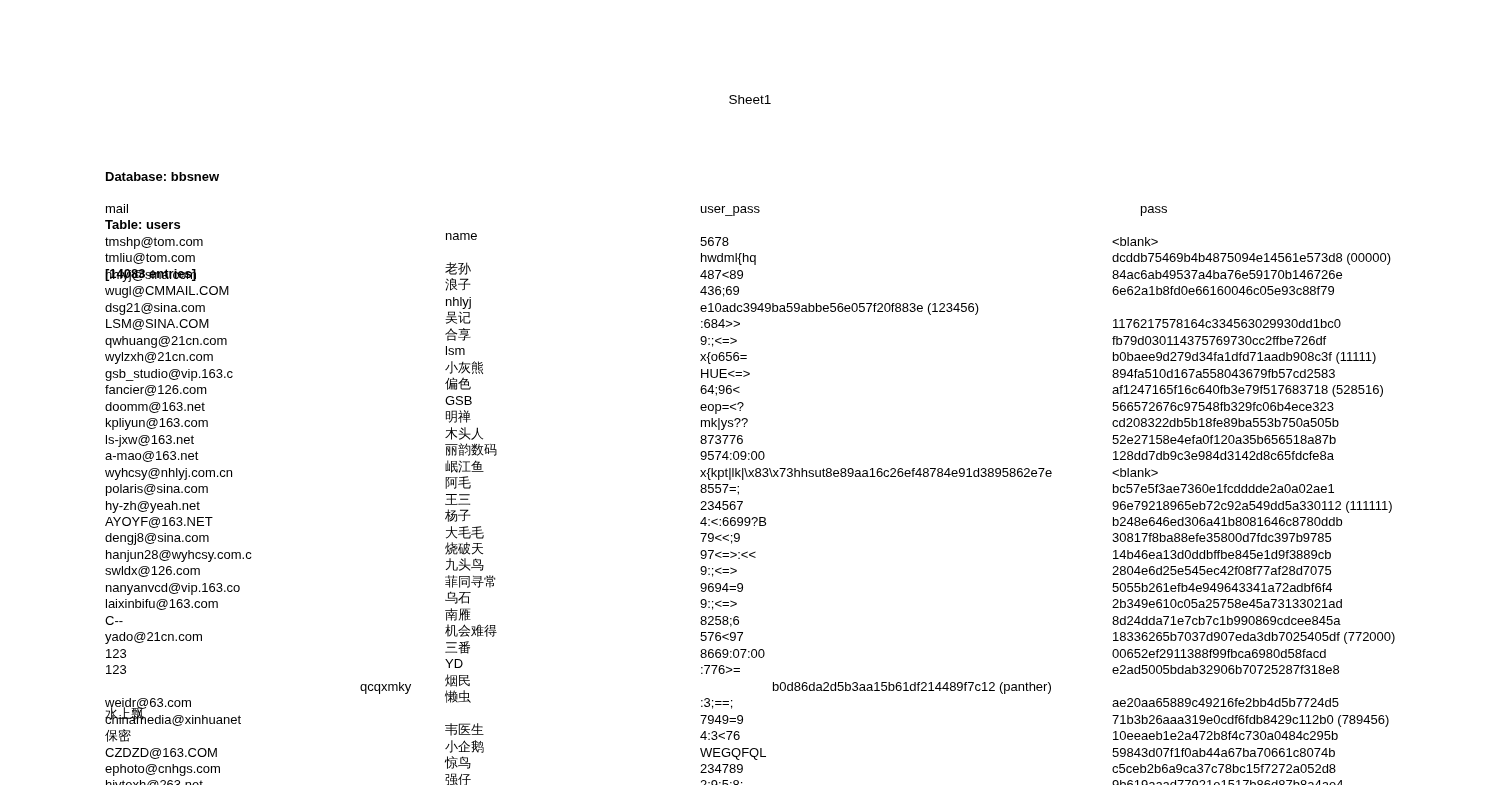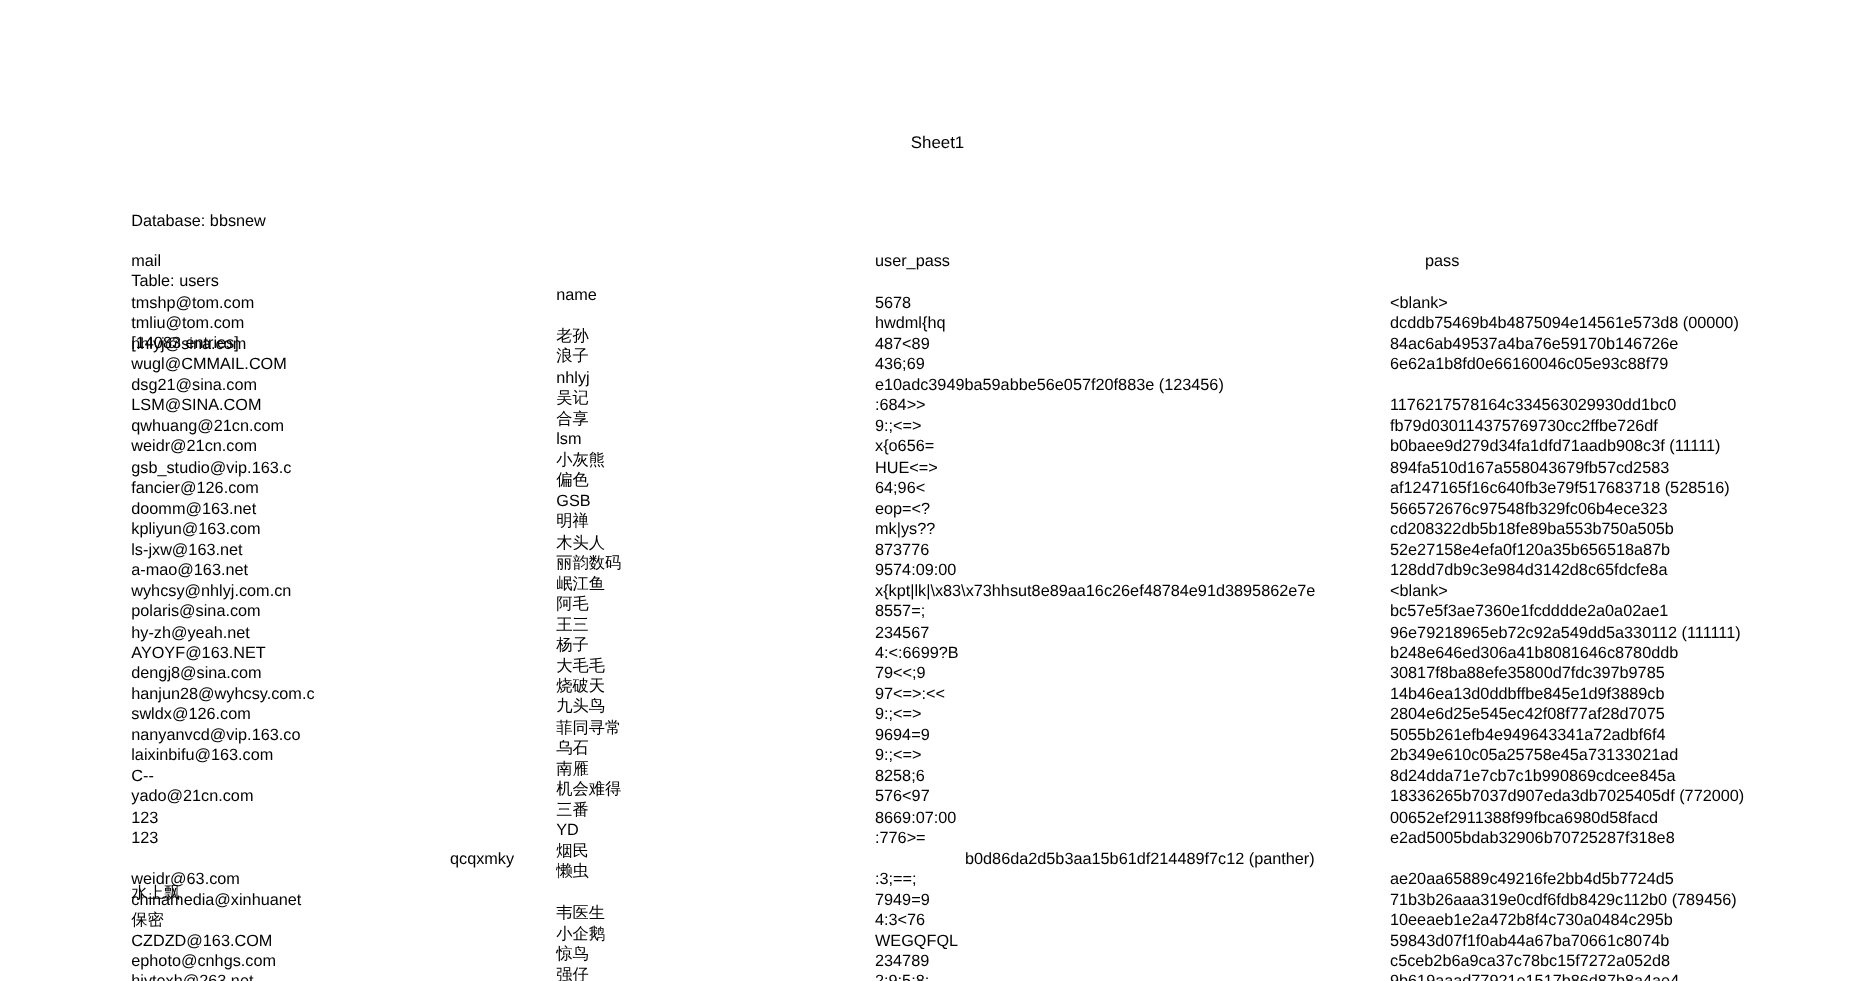--- a/index.html
+++ b/index.html
@@ -13,34 +13,35 @@
     color: #000000;
   }
   .page {
     position: relative;
     width: 1500px;
     height: 785px;
     background: #ffffff;
   }
   .sheet-title {
     position: absolute;
-    top: 106px;
+    top: 92px;
     left: 0;
     width: 1500px;
     text-align: center;
     font-size: 13.5px;
     line-height: 16px;
   }
   .info-block {
     position: absolute;
     left: 105px;
     top: 136px;
     font-size: 13px;
     line-height: 16.3px;
     white-space: pre;
+    font-weight: bold;
   }
   .header-row {
     position: absolute;
     left: 105px;
     top: 201px;
     display: flex;
     font-size: 13px;
     line-height: 16.4px;
     white-space: pre;
   }
@@ -83,21 +84,21 @@
   </div>
 
   <div class="rows">
       <div class="row"><div class="cell col-mail">tmshp@tom.com</div><div class="cell col-name">老孙</div><div class="cell col-pass">5678</div><div class="cell col-userpass">&lt;blank&gt;</div></div>
       <div class="row"><div class="cell col-mail">tmliu@tom.com</div><div class="cell col-name">浪子</div><div class="cell col-pass">hwdml{hq</div><div class="cell col-userpass">dcddb75469b4b4875094e14561e573d8 (00000)</div></div>
       <div class="row"><div class="cell col-mail">nhlyj@sina.com</div><div class="cell col-name">nhlyj</div><div class="cell col-pass">487&lt;89</div><div class="cell col-userpass">84ac6ab49537a4ba76e59170b146726e</div></div>
       <div class="row"><div class="cell col-mail">wugl@CMMAIL.COM</div><div class="cell col-name">吴记</div><div class="cell col-pass">436;69</div><div class="cell col-userpass">6e62a1b8fd0e66160046c05e93c88f79</div></div>
       <div class="row"><div class="cell col-mail">dsg21@sina.com</div><div class="cell col-name">合享</div><div class="cell col-userpass">e10adc3949ba59abbe56e057f20f883e (123456)</div></div>
       <div class="row"><div class="cell col-mail">LSM@SINA.COM</div><div class="cell col-name">lsm</div><div class="cell col-pass">:684&gt;&gt;</div><div class="cell col-userpass">1176217578164c334563029930dd1bc0</div></div>
       <div class="row"><div class="cell col-mail">qwhuang@21cn.com</div><div class="cell col-name">小灰熊</div><div class="cell col-pass">9:;&lt;=&gt;</div><div class="cell col-userpass">fb79d030114375769730cc2ffbe726df</div></div>
-      <div class="row"><div class="cell col-mail">weidr@21cn.com</div><div class="cell col-name">偏色</div><div class="cell col-pass">x{o656=</div><div class="cell col-userpass">b0baee9d279d34fa1dfd71aadb908c3f (11111)</div></div>
+      <div class="row"><div class="cell col-mail">wylzxh@21cn.com</div><div class="cell col-name">偏色</div><div class="cell col-pass">x{o656=</div><div class="cell col-userpass">b0baee9d279d34fa1dfd71aadb908c3f (11111)</div></div>
       <div class="row"><div class="cell col-mail">gsb_studio@vip.163.c</div><div class="cell col-name">GSB</div><div class="cell col-pass">HUE&lt;=&gt;</div><div class="cell col-userpass">894fa510d167a558043679fb57cd2583</div></div>
       <div class="row"><div class="cell col-mail">fancier@126.com</div><div class="cell col-name">明禅</div><div class="cell col-pass">64;96&lt;</div><div class="cell col-userpass">af1247165f16c640fb3e79f517683718 (528516)</div></div>
       <div class="row"><div class="cell col-mail">doomm@163.net</div><div class="cell col-name">木头人</div><div class="cell col-pass">eop=&lt;?</div><div class="cell col-userpass">566572676c97548fb329fc06b4ece323</div></div>
       <div class="row"><div class="cell col-mail">kpliyun@163.com</div><div class="cell col-name">丽韵数码</div><div class="cell col-pass">mk|ys??</div><div class="cell col-userpass">cd208322db5b18fe89ba553b750a505b</div></div>
       <div class="row"><div class="cell col-mail">ls-jxw@163.net</div><div class="cell col-name">岷江鱼</div><div class="cell col-pass">873776</div><div class="cell col-userpass">52e27158e4efa0f120a35b656518a87b</div></div>
       <div class="row"><div class="cell col-mail">a-mao@163.net</div><div class="cell col-name">阿毛</div><div class="cell col-pass">9574:09:00</div><div class="cell col-userpass">128dd7db9c3e984d3142d8c65fdcfe8a</div></div>
       <div class="row"><div class="cell col-mail">wyhcsy@nhlyj.com.cn</div><div class="cell col-name">王三</div><div class="cell col-pass">x{kpt|lk|\x83\x73hhsut8e89aa16c26ef48784e91d3895862e7e</div><div class="cell col-userpass">&lt;blank&gt;</div></div>
       <div class="row"><div class="cell col-mail">polaris@sina.com</div><div class="cell col-name">杨子</div><div class="cell col-pass">8557=;</div><div class="cell col-userpass">bc57e5f3ae7360e1fcdddde2a0a02ae1</div></div>
       <div class="row"><div class="cell col-mail">hy-zh@yeah.net</div><div class="cell col-name">大毛毛</div><div class="cell col-pass">234567</div><div class="cell col-userpass">96e79218965eb72c92a549dd5a330112 (111111)</div></div>
       <div class="row"><div class="cell col-mail">AYOYF@163.NET</div><div class="cell col-name">烧破天</div><div class="cell col-pass">4:&lt;:6699?B</div><div class="cell col-userpass">b248e646ed306a41b8081646c8780ddb</div></div>

